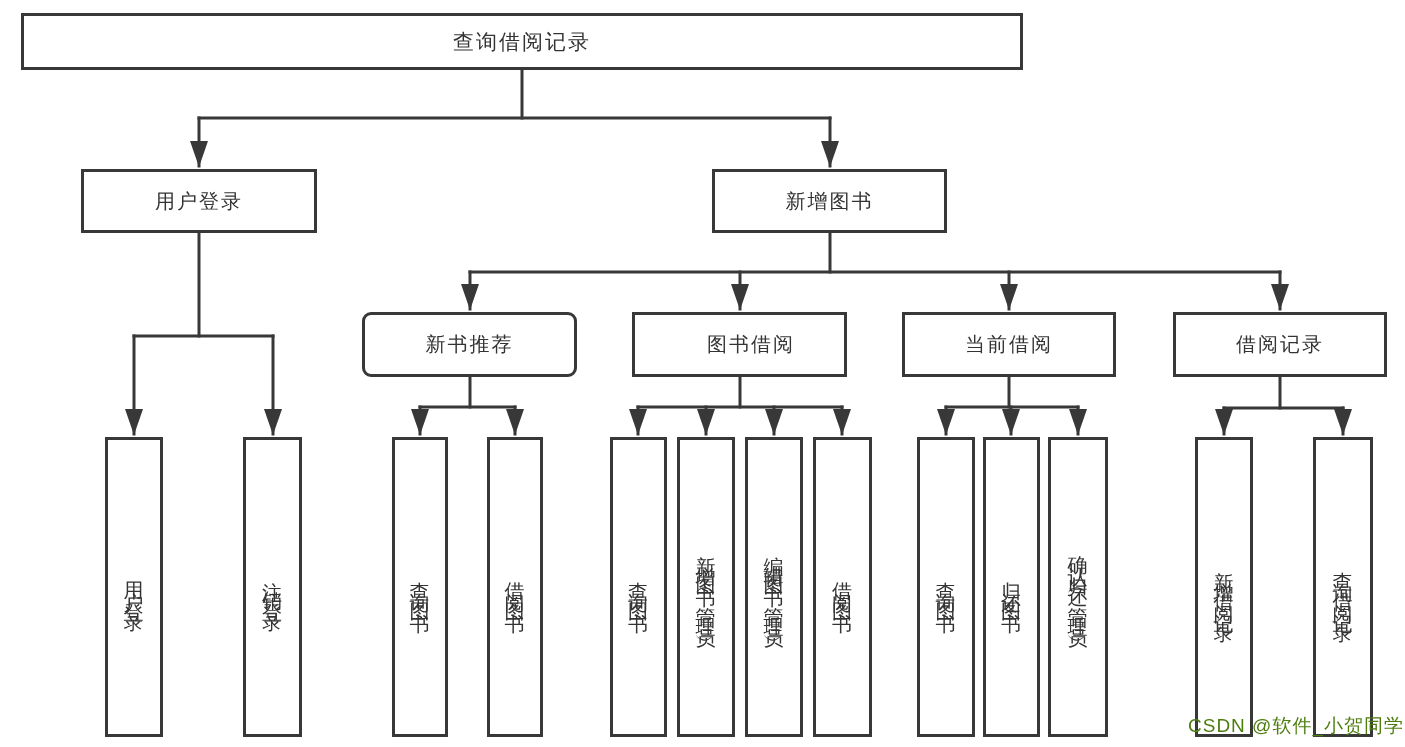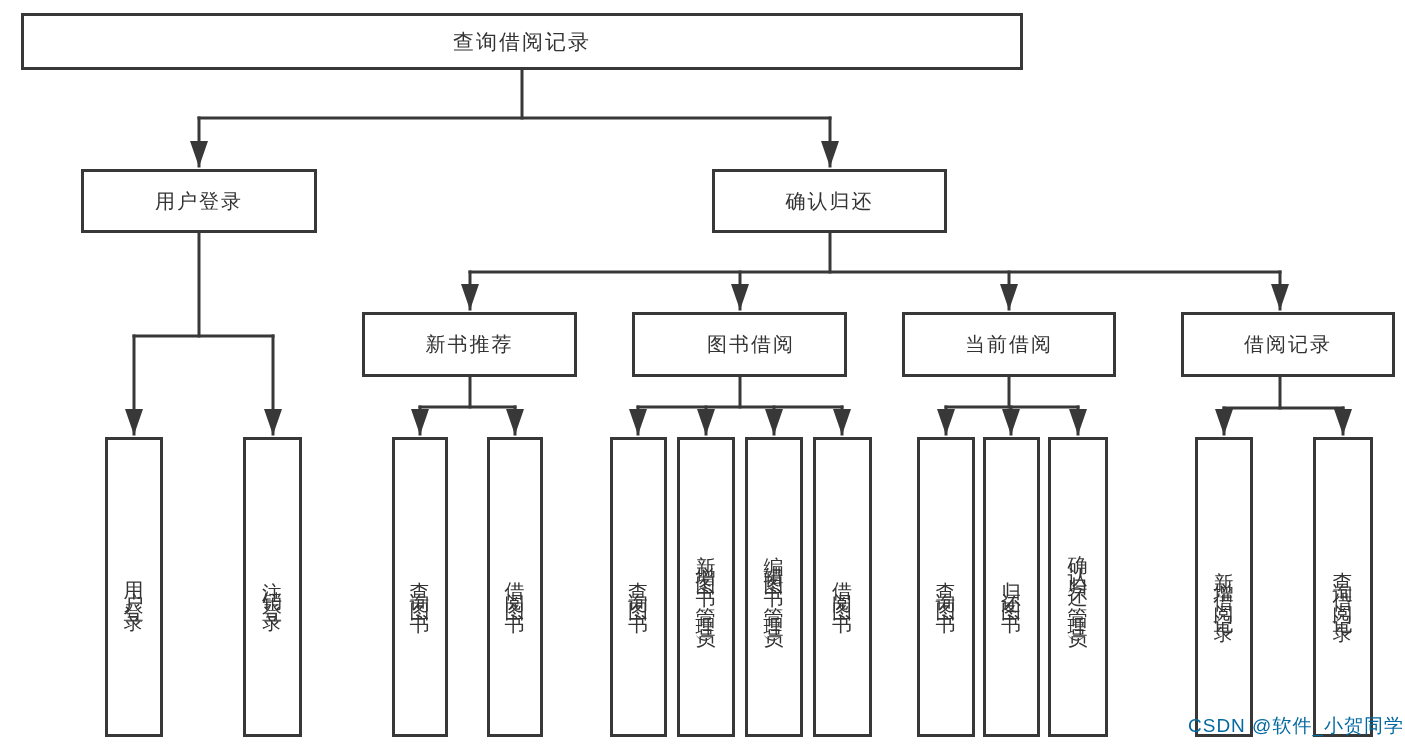--- a/index.html
+++ b/index.html
@@ -55,21 +55,21 @@
     color: #333333;
     letter-spacing: 0.52em;
     line-height: 1;
     white-space: nowrap;
   }
   .watermark {
     position: absolute;
     left: 1188px;
     top: 713px;
     font-size: 19px;
-    color: #0369a1;
+    color: #4d7c0f;
     letter-spacing: 1px;
     z-index: 3;
     white-space: nowrap;
   }
 </style>
 </head>
 <body>
 
 <div class="canvas">
 
@@ -119,26 +119,26 @@
       <path d="M1280 377 V408"></path>
       <path d="M1224 408 H1343"></path>
       <path d="M1224 408 V434" marker-end="url(#arrow)"></path>
       <path d="M1343 408 V434" marker-end="url(#arrow)"></path>
     </g>
   </svg>
 
   <div class="hnode title-node" style="left:21px; top:13px; width:1002px; height:57px;">查询借阅记录</div>
 
   <div class="hnode" style="left:81px; top:169px; width:236px; height:64px;">用户登录</div>
-  <div class="hnode" style="left:712px; top:169px; width:235px; height:64px;">确认归还</div>
+  <div class="hnode" style="left:712px; top:169px; width:235px; height:64px;">新增图书</div>
 
-  <div class="hnode" style="left:362px; top:312px; width:215px; height:65px;">新书推荐</div>
+  <div class="hnode" style="left:362px; top:312px; width:215px; height:65px;border-radius:9px;">新书推荐</div>
   <div class="hnode" style="left:632px; top:312px; width:215px; height:65px;padding-left:23px;">图书借阅</div>
   <div class="hnode" style="left:902px; top:312px; width:214px; height:65px;">当前借阅</div>
-  <div class="hnode" style="left:1173px; top:312px; width:214px; height:65px;margin-left:8px;">借阅记录</div>
+  <div class="hnode" style="left:1173px; top:312px; width:214px; height:65px;">借阅记录</div>
 
   <div class="vnode" style="left:105px; top:437px; width:58px; height:300px;">
     <span class="vtext">用户登录</span>
   </div>
   <div class="vnode" style="left:243px; top:437px; width:59px; height:300px;">
     <span class="vtext">注销登录</span>
   </div>
 
   <div class="vnode" style="left:392px; top:437px; width:56px; height:300px;">
     <span class="vtext">查询图书</span>

